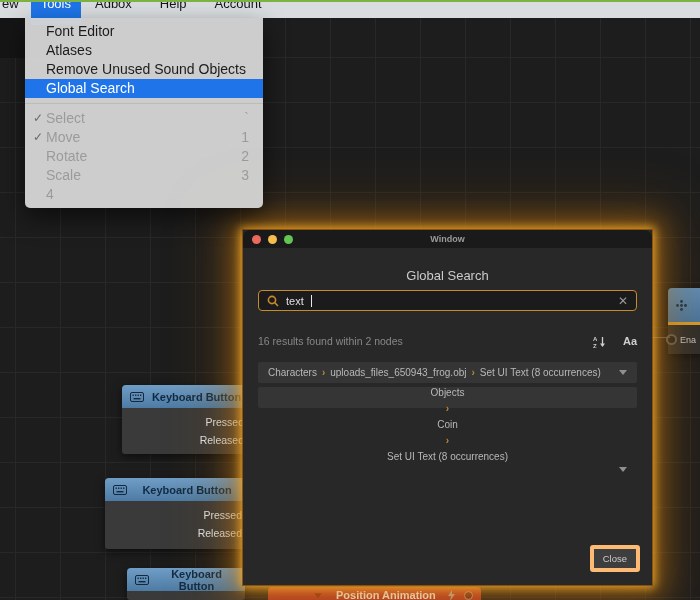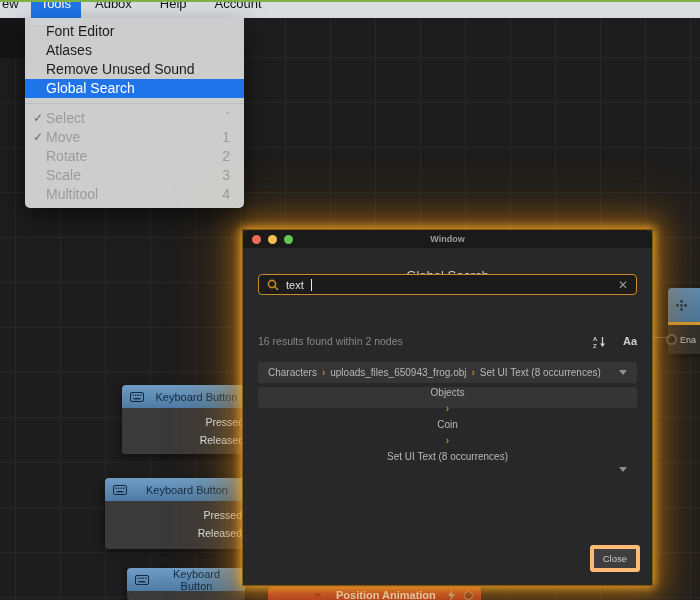--- a/index.html
+++ b/index.html
@@ -23,21 +23,21 @@
   }
   .canvas-dark-corner { position:absolute; left:0; top:18px; width:57px; height:40px; background:#151515; }
 
   
   .kb-node { position:absolute; z-index:2; box-shadow:0 3px 10px rgba(0,0,0,.55); border-radius:4px 4px 3px 3px; }
   .kb-head {
     height:23px; display:flex; align-items:center; gap:7px; padding:0 8px;
     background:linear-gradient(#6f9dc6,#4d7ba4);
     border-radius:4px 4px 0 0;
   }
-  .kb-title { flex:1; text-align:center; font-size:11px; font-weight:normal; color:#122a41; }
+  .kb-title { flex:1; text-align:center; font-size:11px; font-weight:bold; color:#122a41; }
   .kb-body { background:#3a3a3a; border-radius:0 0 3px 3px; padding-top:5px; }
   .kb-out { height:18px; line-height:18px; text-align:right; padding-right:6px; font-size:10.5px; color:#dfe6ec; }
   .kb-icon svg { display:block; }
 
   
   .pa-node {
     position:absolute; left:268px; top:587px; width:213px; height:16px; z-index:2;
     background:linear-gradient(#cb4538,#b23226);
     border-radius:4px 4px 0 0;
     display:flex; align-items:center; gap:6px; padding:0 8px 0 46px;
@@ -61,21 +61,21 @@
     position:absolute; left:0; top:2px; width:700px; height:16px;
     background:#d9dde0; z-index:25;
     display:flex; align-items:center; font-size:13px; color:#141414;
   }
   .mb-item { padding:0 10px; height:29px; line-height:16px; }
   .mb-item.partial { padding:0 6px 0 2px; }
   .mb-item.active { background:#1e74e8; color:#fff; }
 
   
   .dropdown {
-    position:absolute; left:25px; top:18px; width:219px; z-index:30;
+    position:absolute; left:25px; top:18px; width:238px; z-index:30;
     background:rgba(211,211,211,.97);
     border-radius:0 0 5px 5px;
     padding:4px 0;
     box-shadow:0 10px 24px rgba(0,0,0,.55);
     font-size:14px; color:#1c1c1c;
   }
   .dd-item { height:19px; line-height:19px; position:relative; padding-left:21px; display:flex; }
   .dd-check { position:absolute; left:6px; width:14px; text-align:center; color:#6b6b6b; font-size:12px; }
   .dd-label { flex:1; }
   .dd-shortcut { padding-right:14px; color:#9b9b9b; }
@@ -99,21 +99,21 @@
   }
   .tl { width:9px; height:9px; border-radius:50%; margin-left:7px; }
   .tl.red { background:#ed6a5f; margin-left:9px; }
   .tl.yellow { background:#f5bf4f; }
   .tl.green { background:#62c554; }
   .win-title { position:absolute; left:0; right:0; text-align:center; font-size:9px; font-weight:bold; color:#9a9a9a; }
 
   .modal-heading { margin-top:20px; text-align:center; font-size:13px; color:#cbcbcb; }
 
   .searchbox {
-    position:absolute; left:15px; right:15px; top:44px; height:21px;
+    position:absolute; left:15px; right:15px; top:60px; height:21px;
     background:#1b1b1b; border:1px solid #c98a2c; border-radius:4px;
     display:flex; align-items:center; padding:0 8px; gap:7px;
   }
   .q-text { font-size:11px; color:#e0e0e0; }
   .q-caret { width:1px; height:12px; background:#e8e8e8; }
   .q-clear { margin-left:auto; font-size:12px; color:#999; line-height:1; cursor:default; }
 
   .summary-row { position:absolute; left:15px; right:15px; top:104px; height:14px; display:flex; align-items:center; }
   .summary-text { font-size:10.5px; color:#878787; }
   .sort-icon { margin-left:auto; display:flex; align-items:center; }
@@ -275,21 +275,20 @@
   </div>
   <div class="dd-item disabled">
     <span class="dd-label">Rotate</span>
     <span class="dd-shortcut">2</span>
   </div>
   <div class="dd-item disabled">
     <span class="dd-label">Scale</span>
     <span class="dd-shortcut">3</span>
   </div>
   <div class="dd-item disabled">
-    <span class="dd-label">Multitool</span>
     <span class="dd-shortcut">4</span>
   </div>
 </div>
 
 <div class="modal">
   <div class="titlebar">
     <span class="tl red"></span>
     <span class="tl yellow"></span>
     <span class="tl green"></span>
     <span class="win-title">Window</span>

